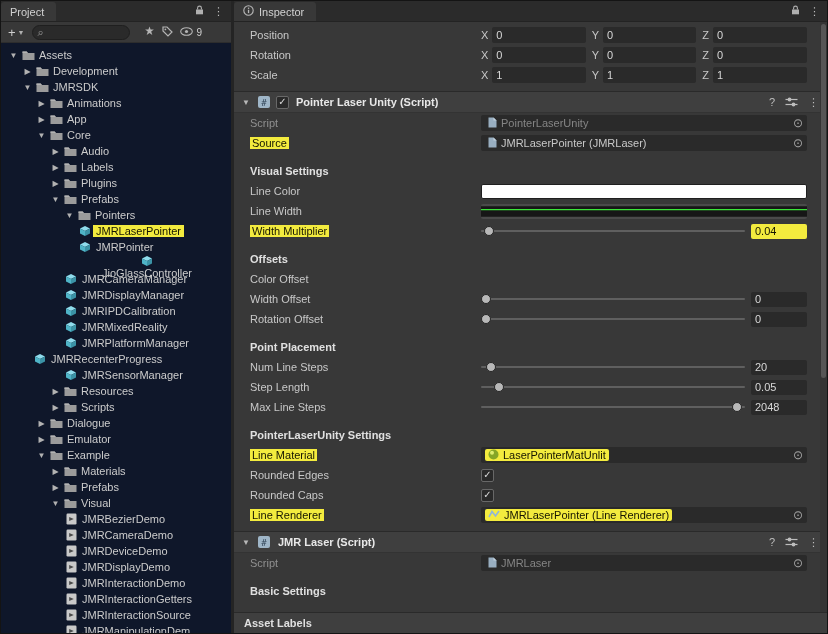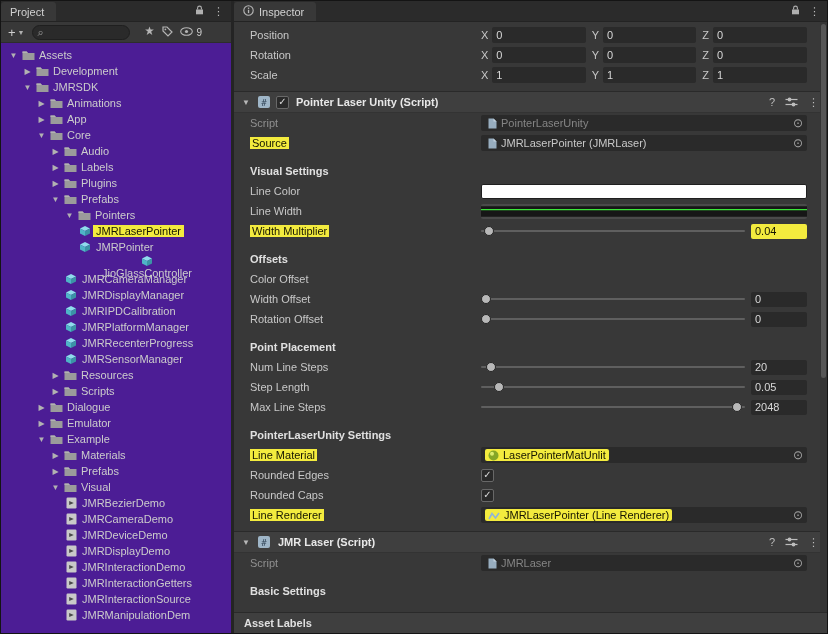--- a/index.html
+++ b/index.html
@@ -7,21 +7,21 @@
   body{font-family:"Liberation Sans",sans-serif;-webkit-font-smoothing:antialiased}
   .app{width:828px;height:634px;display:flex;background:#383838;color:#c8c8c8;font-size:11px;overflow:hidden;border:1px solid #141414}
 
   
   .tabbar{height:21px;background:#2b2b2b;display:flex;align-items:stretch;flex:none;border-bottom:1px solid #232323}
   .tab{background:#383838;display:flex;align-items:center;gap:5px;padding:0 12px 0 9px;border-radius:3px 3px 0 0;margin-top:1px;color:#d2d2d2}
   .tabbar-right{margin-left:auto;display:flex;align-items:center;gap:9px;padding-right:7px;color:#b4b4b4}
   .kebab{font-size:11px;letter-spacing:0;color:#bdbdbd}
 
   
-  .panel-left{width:233px;border-right:3px solid #242424;display:flex;flex-direction:column;flex:none;background:#4c1d95}
+  .panel-left{width:233px;border-right:3px solid #242424;display:flex;flex-direction:column;flex:none;background:#0f172a}
   .toolbar{height:21px;display:flex;align-items:center;padding:0 4px;border-bottom:1px solid #2d2d2d;flex:none;gap:4px;background:#383838}
   .plusbtn{display:flex;align-items:center;gap:2px;color:#cfcfcf;padding:0 3px;font-size:13px}
   .plusbtn .caret{font-size:7px;color:#b0b0b0}
   .searchpill{height:15px;flex:0 0 98px;background:#2a2a2a;border:1px solid #1f1f1f;border-radius:8px;display:flex;align-items:center;padding:0 5px;gap:3px}
   .searchpill .mag{color:#9c9c9c;font-size:11px;line-height:1}
   .searchpill input{background:transparent;border:0;outline:0;color:#dddddd;width:100%;font-size:10px;font-family:"Liberation Sans",sans-serif}
   .tbicons{display:flex;align-items:center;gap:7px;margin-left:10px;color:#b5b5b5}
   .tbicons .badge{font-size:10px;color:#cfcfcf;margin-left:-3px}
 
   .tree{flex:1;overflow:hidden;padding-top:4px}
@@ -42,21 +42,21 @@
 
   .isection{height:20px;margin-top:8px;display:flex;align-items:center;padding-left:16px;font-weight:bold;color:#e0e0e0;flex:none}
 
   .chead{height:22px;background:#3f3f3f;border-top:1px solid #2a2a2a;border-bottom:1px solid #333333;display:flex;align-items:center;padding:0 8px 0 6px;margin-top:6px;gap:5px;flex:none}
   .chead .fold{font-size:8px;color:#b8b8b8;width:12px;text-align:center}
   .ctitle{font-weight:bold;color:#e8e8e8;margin-left:2px}
   .chead-right{margin-left:auto;display:flex;align-items:center;gap:10px;color:#bdbdbd}
   .hicon{font-size:11px;color:#bdbdbd}
 
   .objfield{height:16px;background:#2a2a2a;border-radius:2px;flex:1;display:flex;align-items:center;padding:0 4px;min-width:0}
-  .oval{display:flex;align-items:flex-end;gap:4px;padding:0 3px;border-radius:2px;white-space:nowrap;overflow:hidden}
+  .oval{display:flex;align-items:flex-start;gap:4px;padding:0 3px;border-radius:2px;white-space:nowrap;overflow:hidden}
   .objfield.disabled .otext{color:#858585}
   .picker{margin-left:auto;color:#a0a0a0;font-size:12px;line-height:1;flex:none}
 
   .colorfield{height:15px;flex:1;background:#ffffff;border-radius:2px;border:1px solid #1f1f1f}
   .curvefield{height:15px;flex:1;background:#4a4a4a;border-radius:2px;position:relative;overflow:hidden}
   .curvefield svg{position:absolute;inset:0;width:100%;height:100%}
 
   .slider{flex:1;height:16px;position:relative}
   .slider .track{position:absolute;left:0;right:0;top:7px;height:2px;background:#5f5f5f;border-radius:1px}
   .slider .knob{position:absolute;top:3px;width:10px;height:10px;border-radius:50%;background:#b8b8b8;border:1px solid #262626}
@@ -298,23 +298,33 @@
           <span class="tlabel">JMRIPDCalibration</span>
         </div>
         <div class="tree-row" style="padding-left: 62px;">
           <span class="ticonbox">
             <svg width="12" height="12" viewBox="0 0 12 12">
               <polygon points="6,1 11,3.5 6,6 1,3.5" fill="#8fdcec"></polygon>
               <polygon points="1,3.5 6,6 6,11 1,8.5" fill="#4fb4c7"></polygon>
               <polygon points="11,3.5 6,6 6,11 11,8.5" fill="#3b93a6"></polygon>
             </svg>
           </span>
+          <span class="tlabel">JMRMixedReality</span>
+        </div>
+        <div class="tree-row" style="padding-left: 62px;">
+          <span class="ticonbox">
+            <svg width="12" height="12" viewBox="0 0 12 12">
+              <polygon points="6,1 11,3.5 6,6 1,3.5" fill="#8fdcec"></polygon>
+              <polygon points="1,3.5 6,6 6,11 1,8.5" fill="#4fb4c7"></polygon>
+              <polygon points="11,3.5 6,6 6,11 11,8.5" fill="#3b93a6"></polygon>
+            </svg>
+          </span>
           <span class="tlabel">JMRPlatformManager</span>
         </div>
-        <div class="tree-row" style="padding-left: 62px;">
+        <div class="tree-row" style="padding-left: 31px;">
           <span class="ticonbox">
             <svg width="12" height="12" viewBox="0 0 12 12">
               <polygon points="6,1 11,3.5 6,6 1,3.5" fill="#8fdcec"></polygon>
               <polygon points="1,3.5 6,6 6,11 1,8.5" fill="#4fb4c7"></polygon>
               <polygon points="11,3.5 6,6 6,11 11,8.5" fill="#3b93a6"></polygon>
             </svg>
           </span>
           <span class="tlabel">JMRRecenterProgress</span>
         </div>
         <div class="tree-row" style="padding-left: 62px;">

